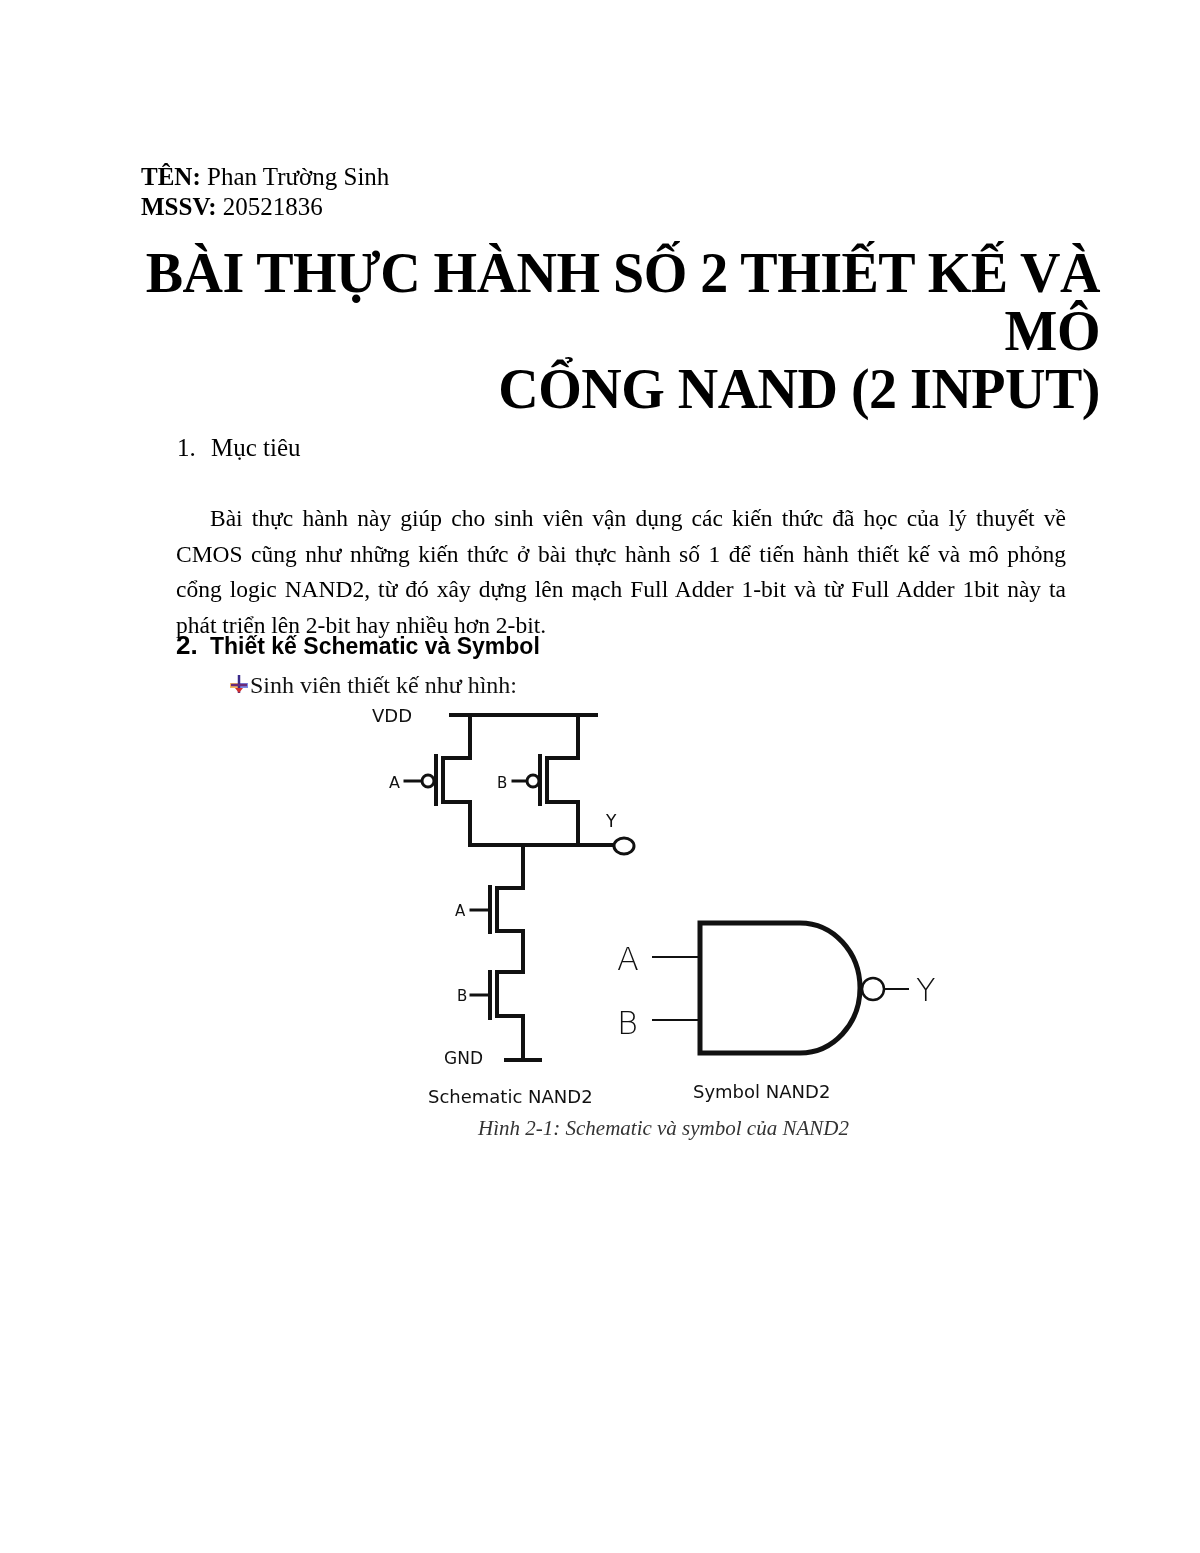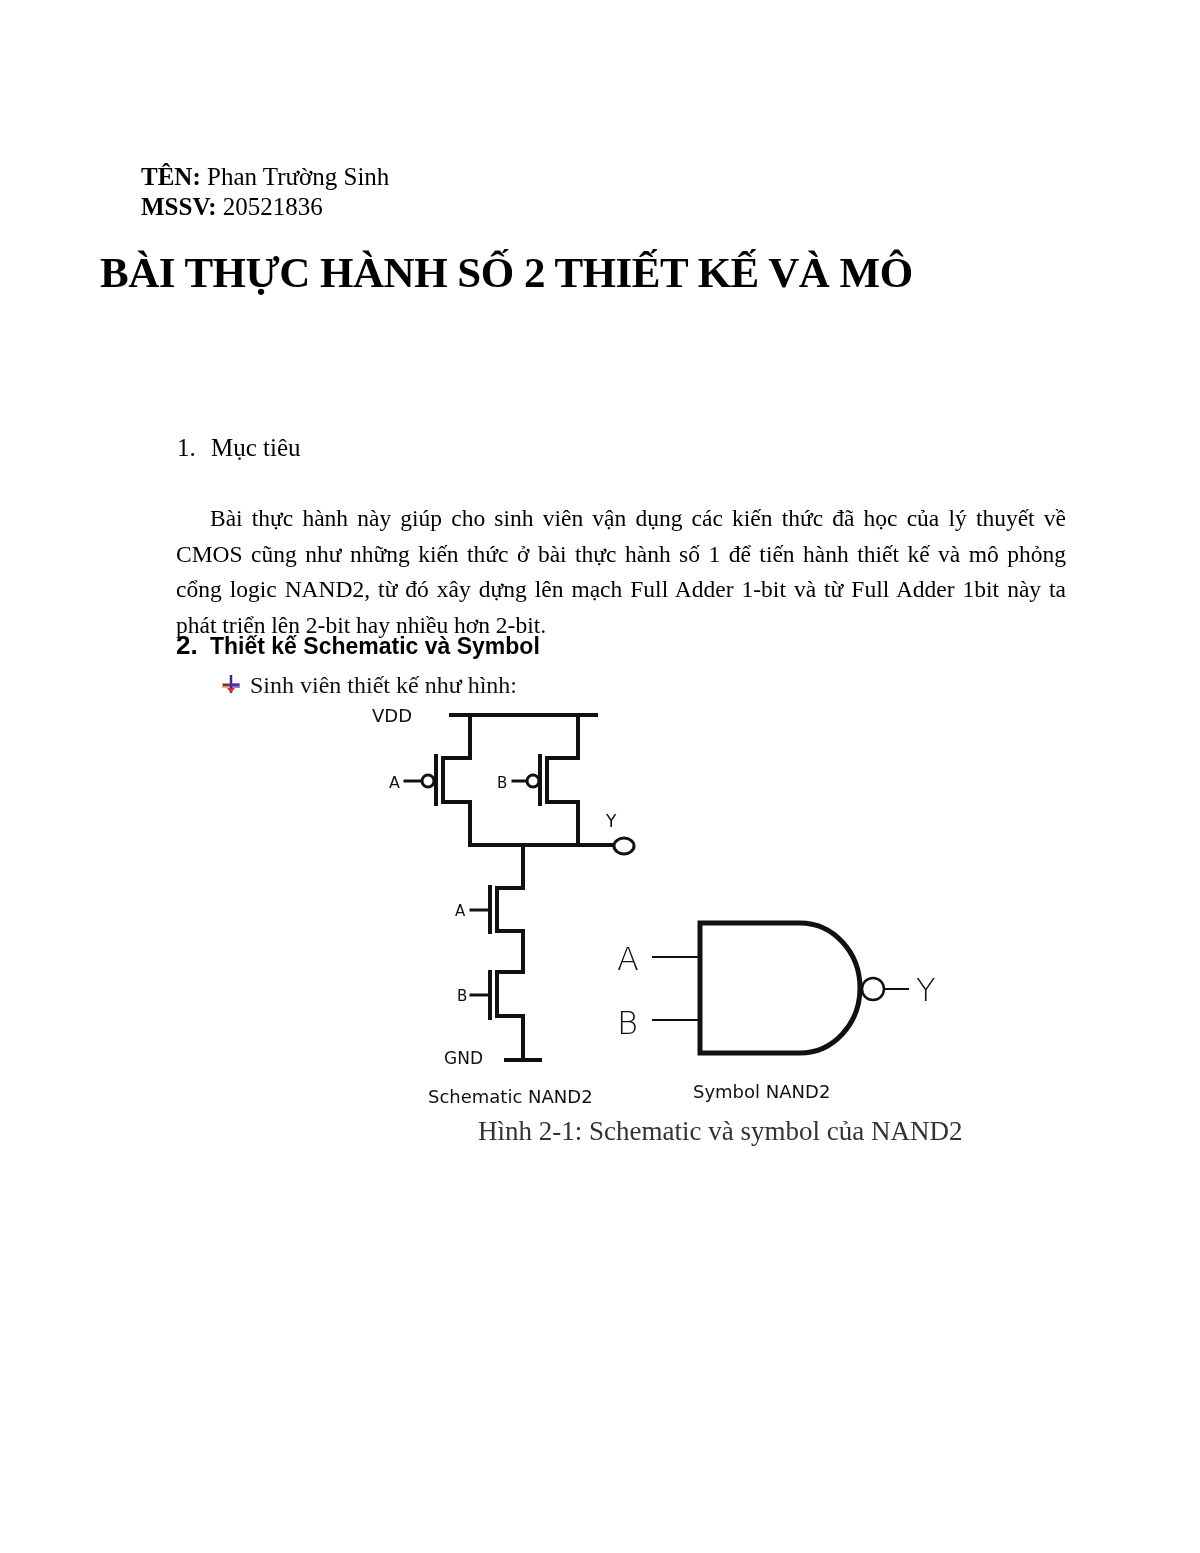--- a/index.html
+++ b/index.html
@@ -3,47 +3,48 @@
 <meta charset="utf-8">
 <style>
   html, body { margin: 0; padding: 0; background: #ffffff; }
   body { width: 1200px; height: 1553px; position: relative; overflow: hidden; color: #000; }
   .serif { font-family: "Liberation Serif", "DejaVu Serif", serif; }
   .sans { font-family: Liberation Sans, sans-serif; }
   .abs { position: absolute; }
   .label-bold { font-weight: bold; }
   #name-line { left: 141px; top: 143px; font-size: 25px; margin-top: 20px; }
   #mssv-line { left: 141px; top: 193px; font-size: 25px; }
-  #doc-title { left: 100px; top: 244px; width: 1000px; text-align: left; font-size: 43px; font-weight: bold; line-height: 58px; letter-spacing: -0.5px; }
+  #doc-title { left: 100px; top: 244px; width: 1000px; text-align: right; font-size: 56px; font-weight: bold; line-height: 58px; letter-spacing: -0.5px; }
   #sec1-heading { left: 177px; top: 434px; font-size: 25px; font-weight: normal; }
   #sec1-heading .num { display: inline-block; width: 34px; }
   #sec1-body { left: 176px; top: 501px; width: 890px; font-size: 23.5px; line-height: 35.5px; text-align: justify; }
   #sec1-body .indent { display: inline-block; width: 34px; }
   #sec2-heading { left: 176px; top: 630px; font-size: 23px; font-weight: bold; }
   #sec2-heading .num { display: inline-block; width: 34px; font-size: 26px; }
-  #bullet-line { left: 220px; top: 671px; font-size: 24px; color: #111; }
+  #bullet-line { left: 220px; top: 671px; font-size: 24px; color: #111; text-align: right; }
   #bullet-line .bullet { display: inline-block; width: 30px; position: relative; top: 2px; }
   #diagram { left: 0; top: 0; width: 1200px; height: 1553px; pointer-events: none; }
-  #fig-caption { left: 478px; top: 1116px; font-size: 27px; color: #333; }
+  #fig-caption { left: 478px; top: 1116px; font-size: 21px; font-style: italic; color: #333; }
   .diag-lbl { font-family: "DejaVu Sans", "Liberation Sans", sans-serif; fill: #111; }
 </style>
 </head>
 <body>
 
 <div id="name-line" class="abs serif">
   <span class="label-bold">TÊN:</span>
   <span>Phan Trường Sinh</span>
 </div>
 <div id="mssv-line" class="abs serif">
   <span class="label-bold">MSSV:</span>
   <span>20521836</span>
 </div>
 
 <div id="doc-title" class="abs serif">
   <div>BÀI THỰC HÀNH SỐ 2 THIẾT KẾ VÀ MÔ</div>
+  <div>CỔNG NAND (2 INPUT)</div>
 </div>
 
 <div id="sec1-heading" class="abs serif">
   <span class="num">1.</span><span>Mục tiêu</span>
 </div>
 <div id="sec1-body" class="abs serif">
   <span class="indent"></span><span>Bài thực hành này giúp cho sinh viên vận dụng các kiến thức đã học của lý thuyết về CMOS cũng như những kiến thức ở bài thực hành số 1 để tiến hành thiết kế và mô phỏng cổng logic NAND2, từ đó xây dựng lên mạch Full Adder 1-bit và từ Full Adder 1bit này ta phát triển lên 2-bit hay nhiều hơn 2-bit.</span>
 </div>
 
 <div id="sec2-heading" class="abs sans">

